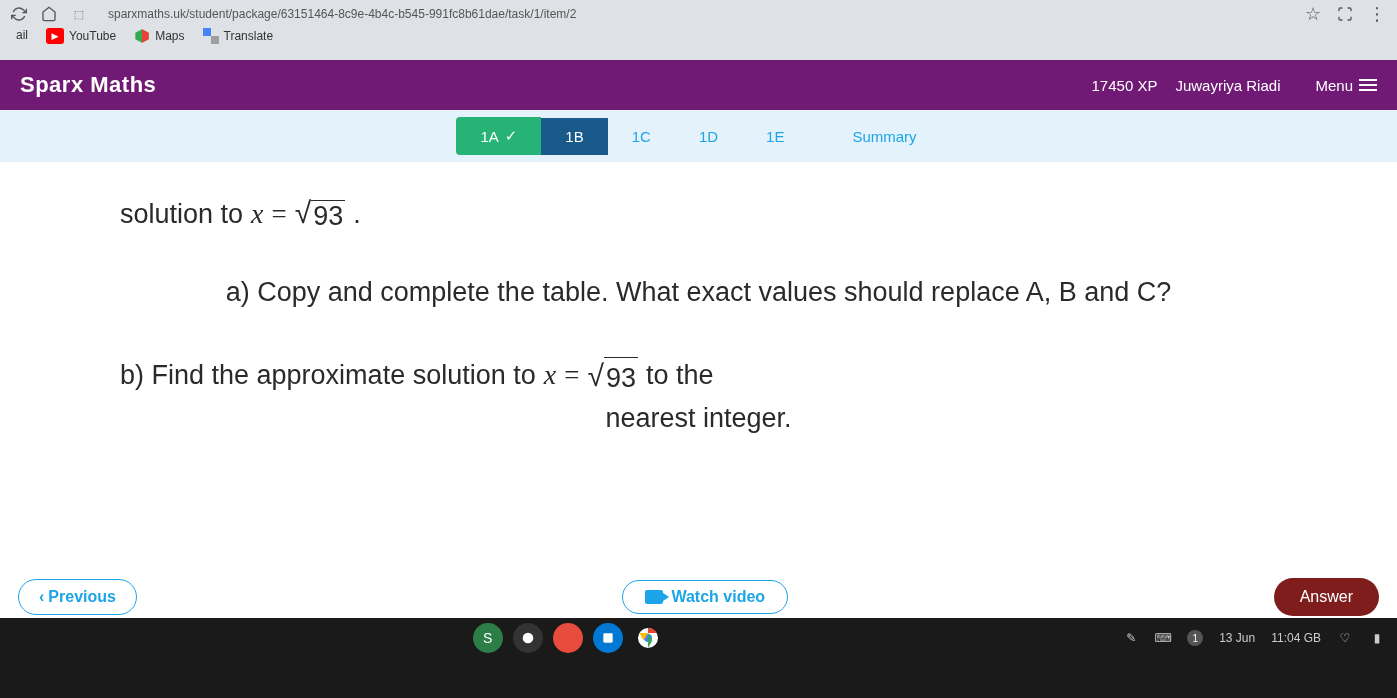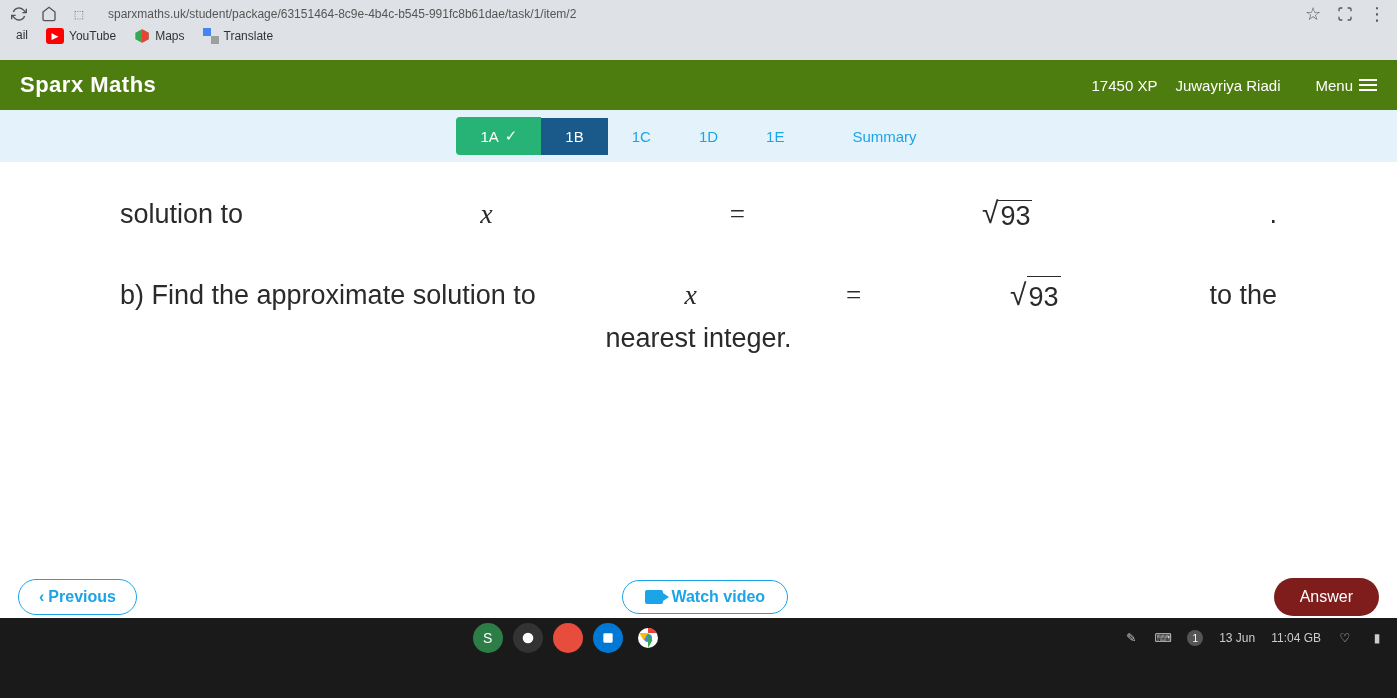--- a/index.html
+++ b/index.html
@@ -10,37 +10,37 @@
 .nav-icon { width: 18px; height: 18px; display: flex; align-items: center; justify-content: center; color: #555; }
 .url-bar { flex: 1; font-size: 12px; color: #555; padding: 2px 8px; }
 .chrome-icon { width: 20px; height: 20px; display: flex; align-items: center; justify-content: center; font-size: 18px; color: #555; }
 
 .bookmarks-row { display: flex; align-items: flex-start; height: 32px; padding: 0 4px; gap: 18px; font-size: 12px; color: #333; margin-left: 12px; }
 .bookmark-item { display: flex; align-items: center; gap: 5px; cursor: pointer; }
 .bm-icon { width: 16px; height: 16px; display: flex; align-items: center; justify-content: center; }
 
 .app-area { background: #fff; height: 598px; position: relative; }
 
-.app-header { background: #4d7c0f; height: 50px; display: flex; align-items: center; padding: 0 20px; color: #fff; }
+.app-header { background: #701a75; height: 50px; display: flex; align-items: center; padding: 0 20px; color: #fff; }
 .app-title { font-size: 22px; font-weight: bold; letter-spacing: 0.5px; }
 .header-right { margin-left: auto; display: flex; align-items: center; gap: 18px; font-size: 15px; }
 .menu-btn { display: flex; align-items: center; gap: 6px; cursor: pointer; font-weight: 500; padding-left: 17px; }
 .hamburger { display: flex; flex-direction: column; gap: 3px; }
 .hamburger span { width: 18px; height: 2px; background: #fff; }
 
 .tabs-row { background: #e4f3fb; height: 52px; display: flex; align-items: center; justify-content: center; gap: 0; }
 .tab { padding: 10px 24px; font-size: 15px; color: #1ca4e8; cursor: pointer; font-weight: 500; display: flex; align-items: center; gap: 6px; }
 .tab.done { background: #27b376; color: #fff; border-radius: 4px 0 0 4px; }
 .tab.active { background: #1a5a8a; color: #fff; }
 .tab.summary { margin-left: 20px; }
 .check { color: #fff; }
 
 .question-area { padding: 30px 120px 0 120px; color: #2a2a2a; }
 .question-text { font-size: 27px; text-align: center; line-height: 1.5; }
-.math-line { display: flex; justify-content: space-between; align-items: center; gap: 8px; font-size: 27px; margin-top: 4px; }
+.math-line { display: flex; justify-content: flex-start; align-items: center; gap: 8px; font-size: 27px; margin-top: 4px; }
 .math-x { font-style: italic; font-family: 'Times New Roman', serif; font-size: 28px; }
 .math-eq { font-family: 'Times New Roman', serif; }
 .sqrt-wrap { display: inline-flex; align-items: flex-start; font-family: 'Times New Roman', serif; }
 .sqrt-sym { font-size: 30px; }
 .sqrt-val { border-top: 1.5px solid #2a2a2a; padding: 0 2px; font-size: 27px; margin-top: 4px; }
 
 .part { margin-top: 40px; font-size: 27px; text-align: center; line-height: 1.5; }
 .part-b { margin-top: 40px; }
 
 .bottom-bar { position: absolute; bottom: 42px; left: 0; right: 0; display: flex; align-items: center; padding: 0 18px; }
@@ -156,20 +156,21 @@
       <span>solution to </span>
       <span class="math-x">x</span>
       <span class="math-eq">=</span>
       <span class="sqrt-wrap">
         <span class="sqrt-sym">√</span>
         <span class="sqrt-val">93</span>
       </span>
       <span>.</span>
     </div>
 
+    <div class="part">a) Copy and complete the table. What exact values should replace A, B and C?</div>
 
     <div class="part part-b">
       <div class="math-line" style="font-size:27px;">
         <span>b) Find the approximate solution to </span>
         <span class="math-x">x</span>
         <span class="math-eq">=</span>
         <span class="sqrt-wrap">
           <span class="sqrt-sym">√</span>
           <span class="sqrt-val">93</span>
         </span>

